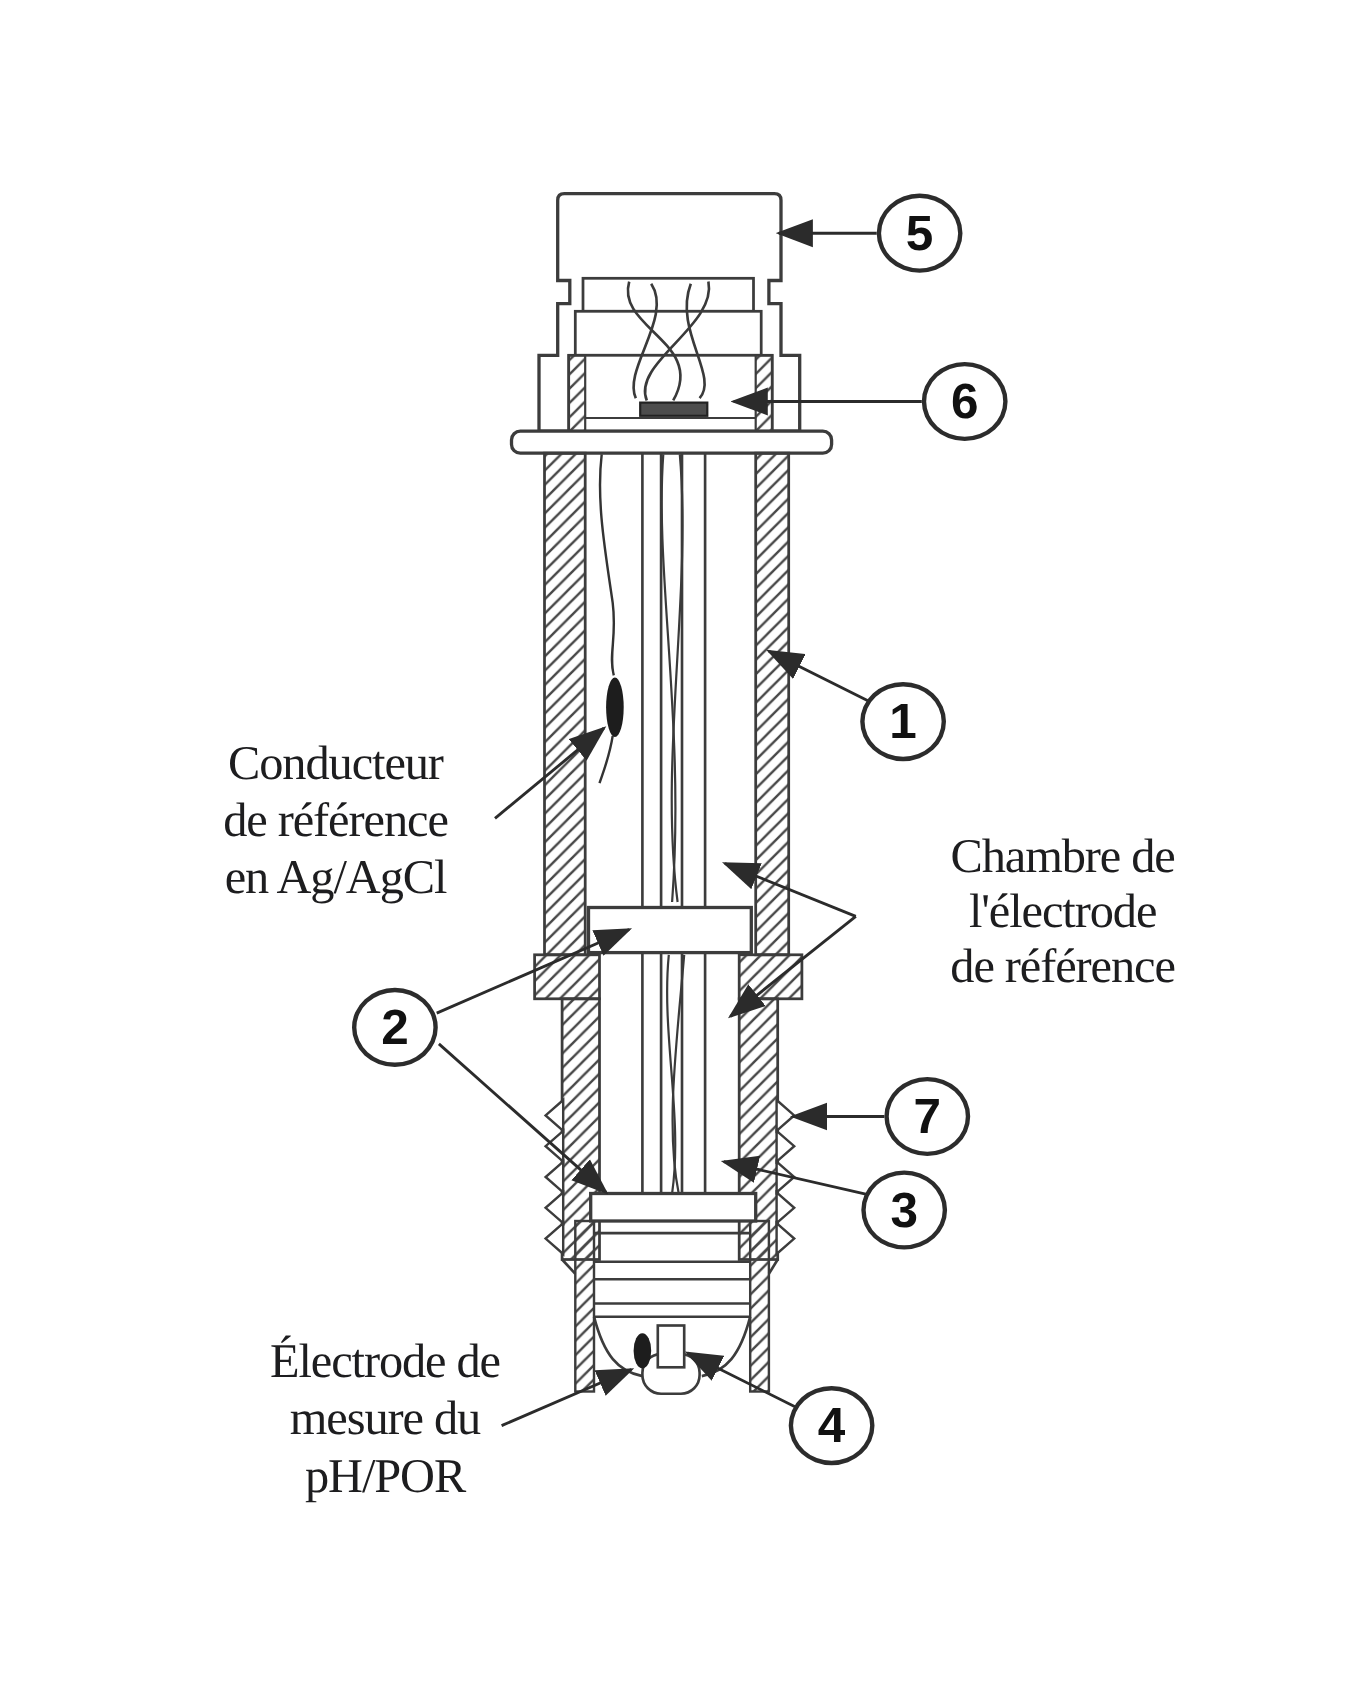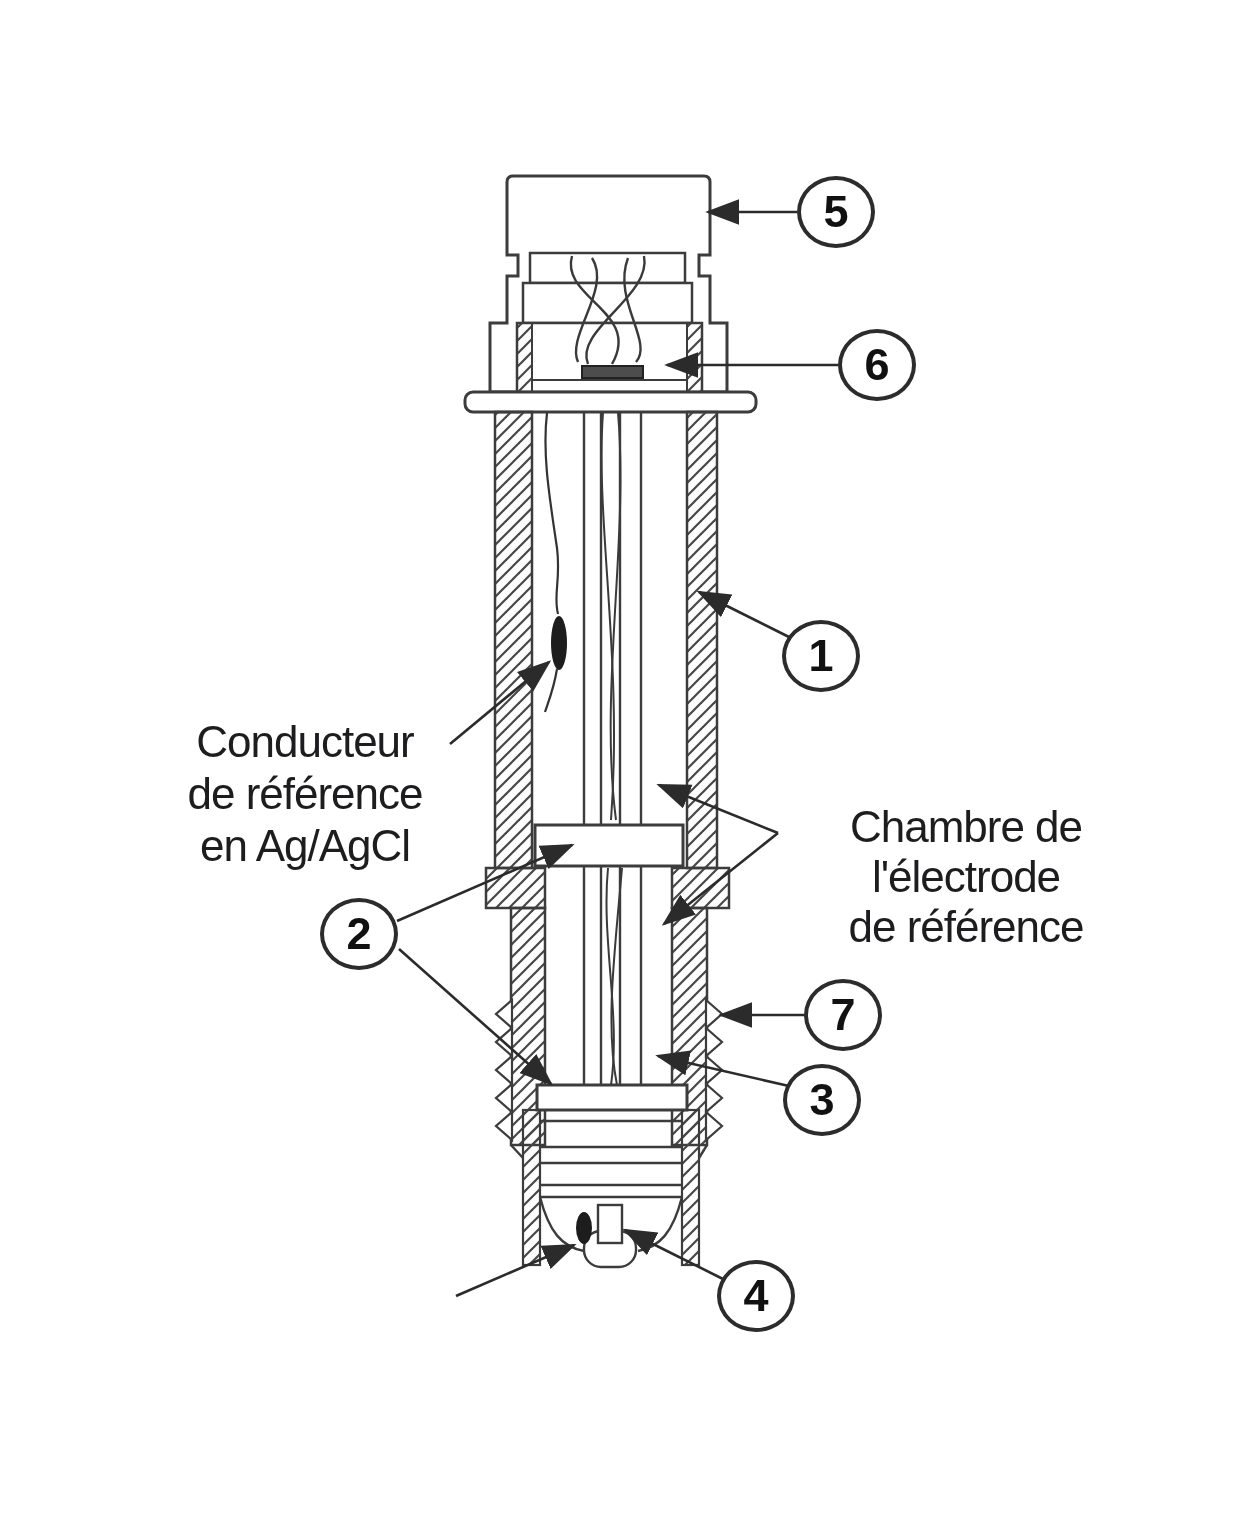--- a/index.html
+++ b/index.html
@@ -4,22 +4,21 @@
 <style>
   html,body{margin:0;padding:0;background:#fff;}
   #stage{
     position:relative;width:1237px;height:1536px;background:#fff;overflow:hidden;
     font-family:"Liberation Sans", sans-serif;
   }
   #diagram-svg{position:absolute;left:0;top:0;}
   .diagram-label{
     position:absolute;white-space:pre-line;text-align:center;
     color:#1d1d1f;font-size:44px;line-height:52px;letter-spacing:-1px;
-    font-family:Liberation Sans, sans-serif;
-    margin-top:48px;
+    font-family:Liberation Serif, serif;
   }
   .callout{
     position:absolute;width:78px;height:72px;border:4px solid #2c2c2c;border-radius:50%;
     background:#fff;display:flex;align-items:center;justify-content:center;
     font-size:45px;font-weight:700;color:#111;box-sizing:border-box;
     font-family:"Liberation Sans", sans-serif;
   }
 </style>
 </head>
 <body>
@@ -134,20 +133,23 @@
   </svg>
 
   <div class="diagram-label" style="left:145px;top:668px;width:320px;">Conducteur
 de référence
 en Ag/AgCl</div>
 
   <div class="diagram-label" style="left:826px;top:754px;width:280px;line-height:50px;">Chambre de
 l'électrode
 de référence</div>
 
+  <div class="diagram-label" style="left:190px;top:1212px;width:320px;">Électrode de
+mesure du
+pH/POR</div>
 
   <div class="callout" style="left:782px;top:620px;">
     <span>1</span>
   </div>
   <div class="callout" style="left:320px;top:898px;">
     <span>2</span>
   </div>
   <div class="callout" style="left:783px;top:1064px;">
     <span>3</span>
   </div>

